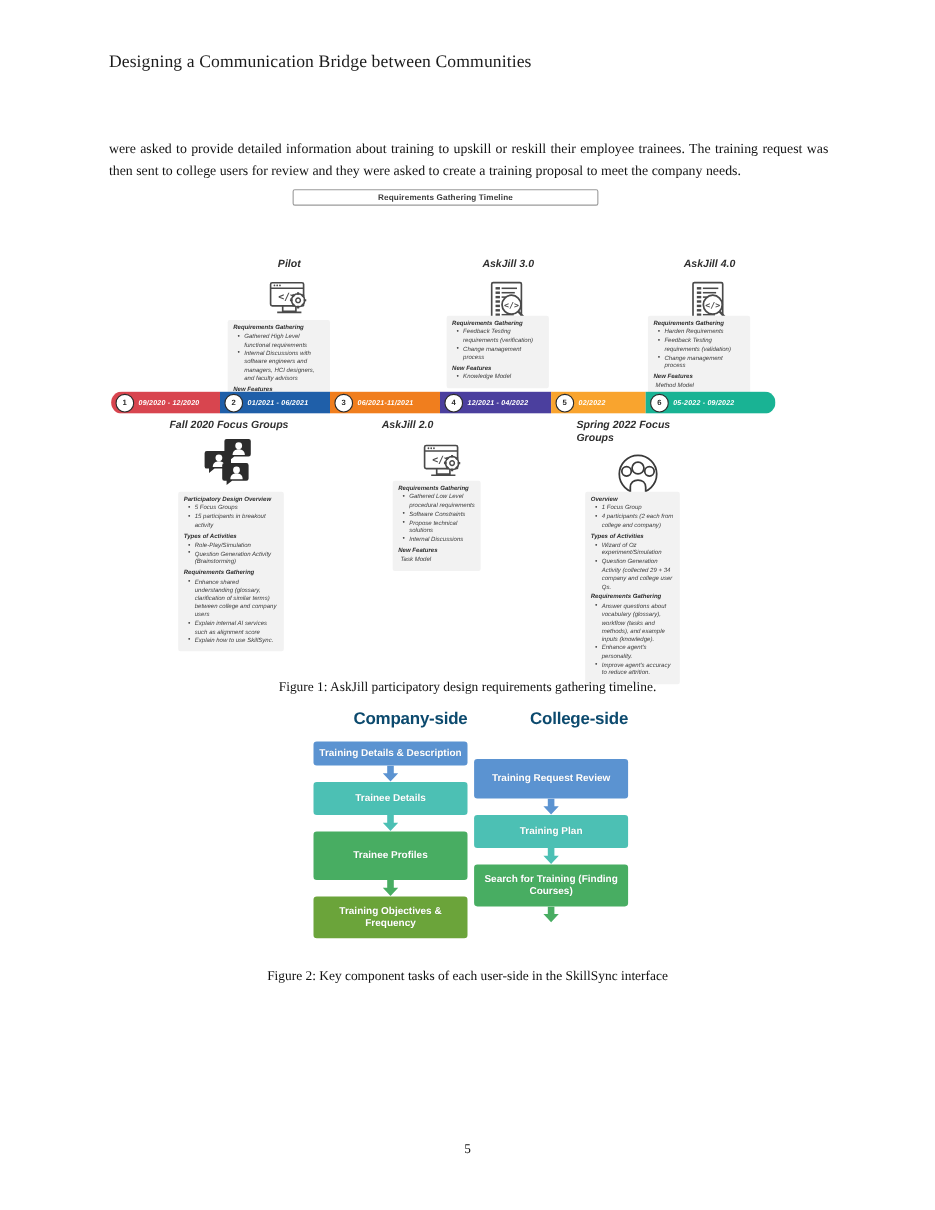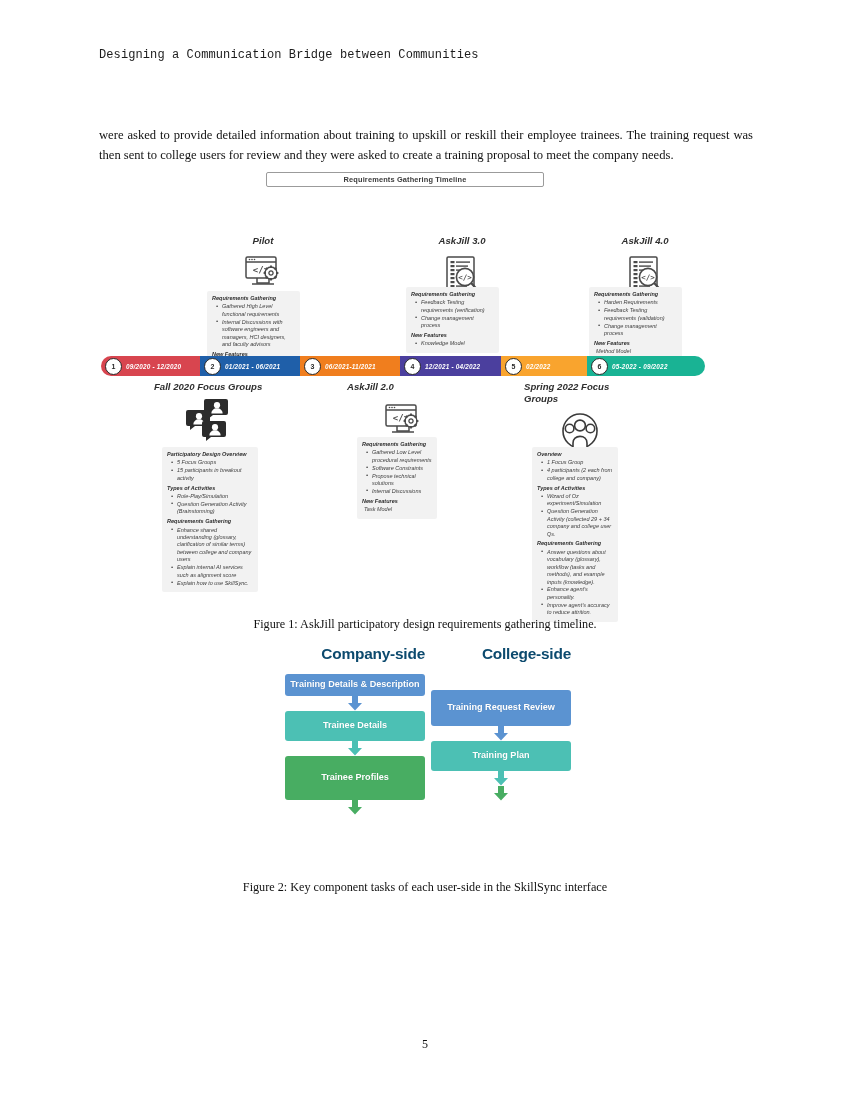--- a/index.html
+++ b/index.html
@@ -10,22 +10,22 @@
     font-family: "Liberation Serif", serif;
     color: #1a1a1a;
     position: relative;
     overflow: hidden;
   }
   .page { position: absolute; inset: 0; }
 
   
   .runhead {
     position: absolute; left: 99px; top: 48px;
-    font-family: Liberation Mono, monospace;
-    font-size: 12px; letter-spacing: .1px; color: #1b1b1b;
+    font-family: Liberation Serif, serif;
+    font-size: 16px; letter-spacing: .1px; color: #1b1b1b;
   }
 
   
   .body-par {
     position: absolute; left: 99px; top: 125px; width: 654px;
     font-family: "Liberation Serif", serif;
     font-size: 12.6px; line-height: 20px; text-align: justify;
     color: #121212;
   }
 
@@ -428,39 +428,45 @@
     </svg>
         </div>
         <div class="f2-box" style="background:#48ad62;height:44px;margin-top:0px;">
         <span>Trainee Profiles</span>
       </div>
         <div class="f2-arrow">
     <svg width="18" height="15" viewBox="0 0 18 15">
       <path d="M6 0h6v7h4L9 14.5L2 7h4z" fill="#48ad62"></path>
     </svg>
         </div>
+        <div class="f2-box" style="background:#6ba43a;height:38px;margin-top:0px;">
+        <span>Training Objectives &amp; Frequency</span>
+      </div>
       </div>
       <div class="f2-col" style="left:332px;top:0;">
         <div class="f2-hd">College-side</div>
         <div class="f2-box" style="background:#5b93d1;height:36px;margin-top:27px;">
         <span>Training Request Review</span>
       </div>
         <div class="f2-arrow">
     <svg width="18" height="15" viewBox="0 0 18 15">
       <path d="M6 0h6v7h4L9 14.5L2 7h4z" fill="#5b93d1"></path>
     </svg>
         </div>
         <div class="f2-box" style="background:#4cc0b4;height:30px;margin-top:0px;">
         <span>Training Plan</span>
       </div>
         <div class="f2-arrow">
     <svg width="18" height="15" viewBox="0 0 18 15">
       <path d="M6 0h6v7h4L9 14.5L2 7h4z" fill="#4cc0b4"></path>
     </svg>
         </div>
+        <div class="f2-box" style="background:#48ad62;height:38px;margin-top:0px;">
+        <span>Search for Training (Finding Courses)</span>
+      </div>
         <div class="f2-arrow">
     <svg width="18" height="15" viewBox="0 0 18 15">
       <path d="M6 0h6v7h4L9 14.5L2 7h4z" fill="#48ad62"></path>
     </svg>
         </div>
       </div>
     </div>
 
   <div class="fig-cap" style="top:880px;">Figure 2: Key component tasks of each user-side in the SkillSync interface</div>
 

